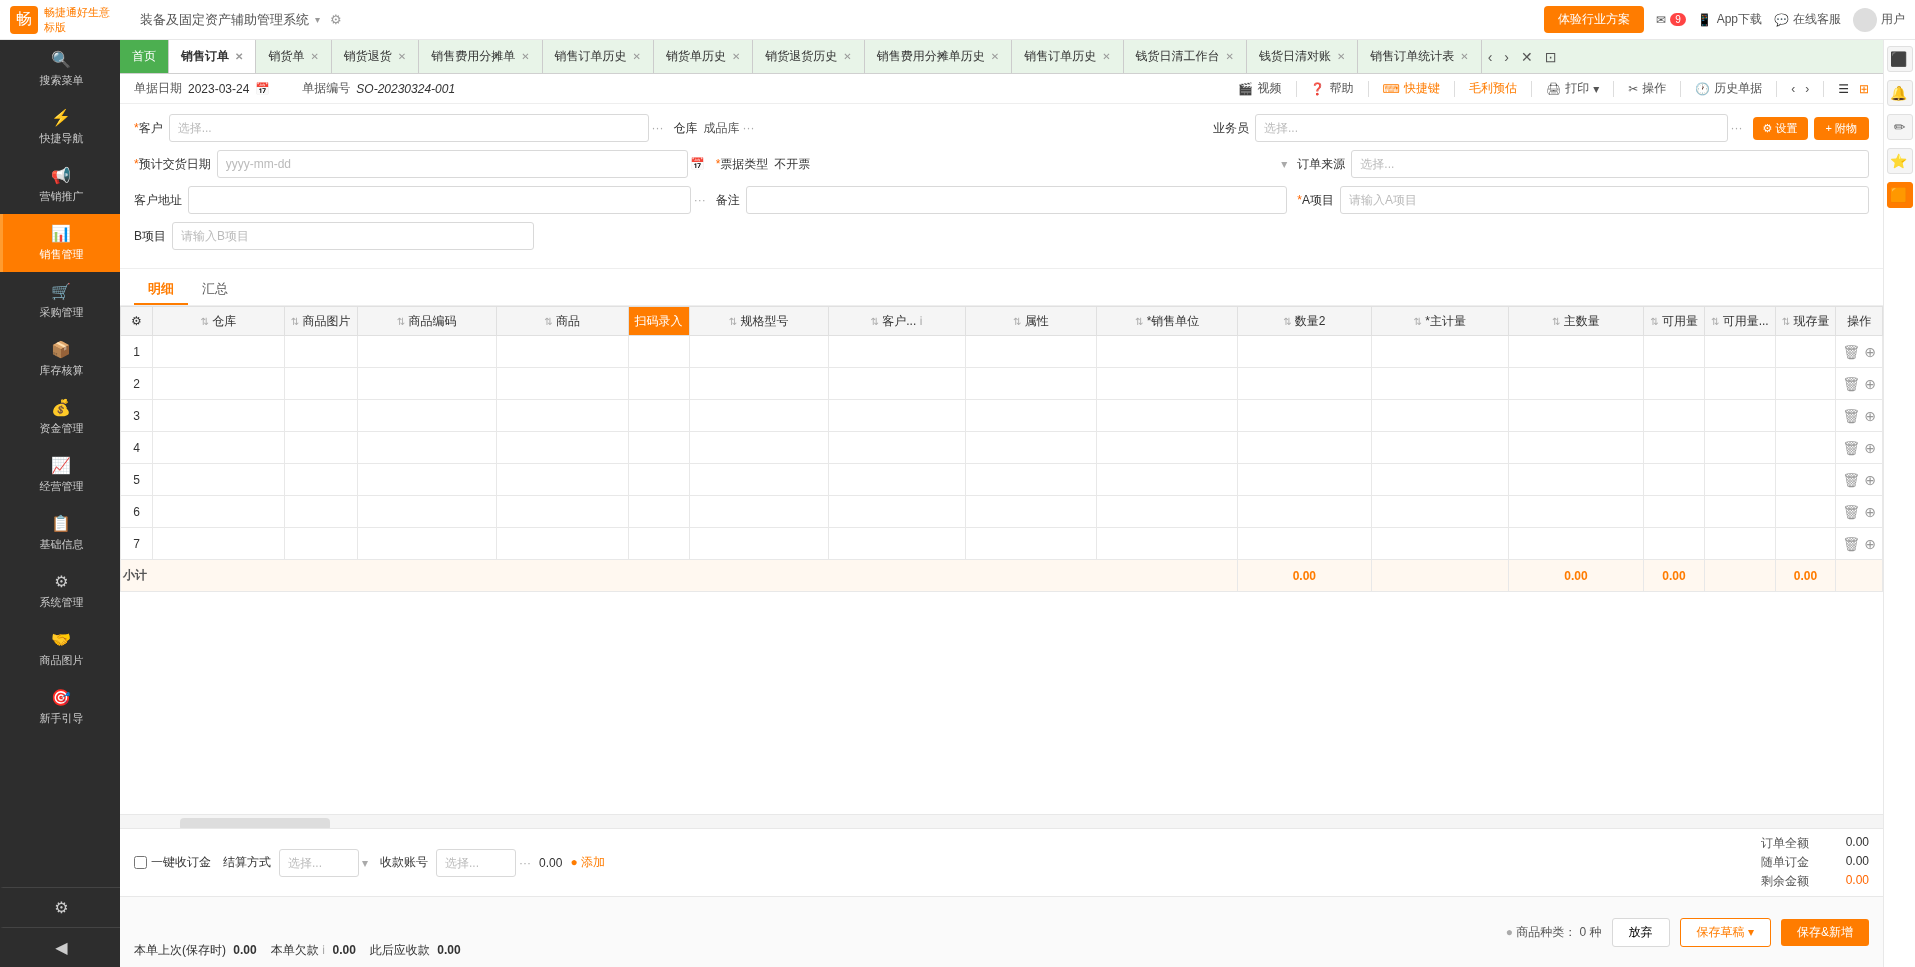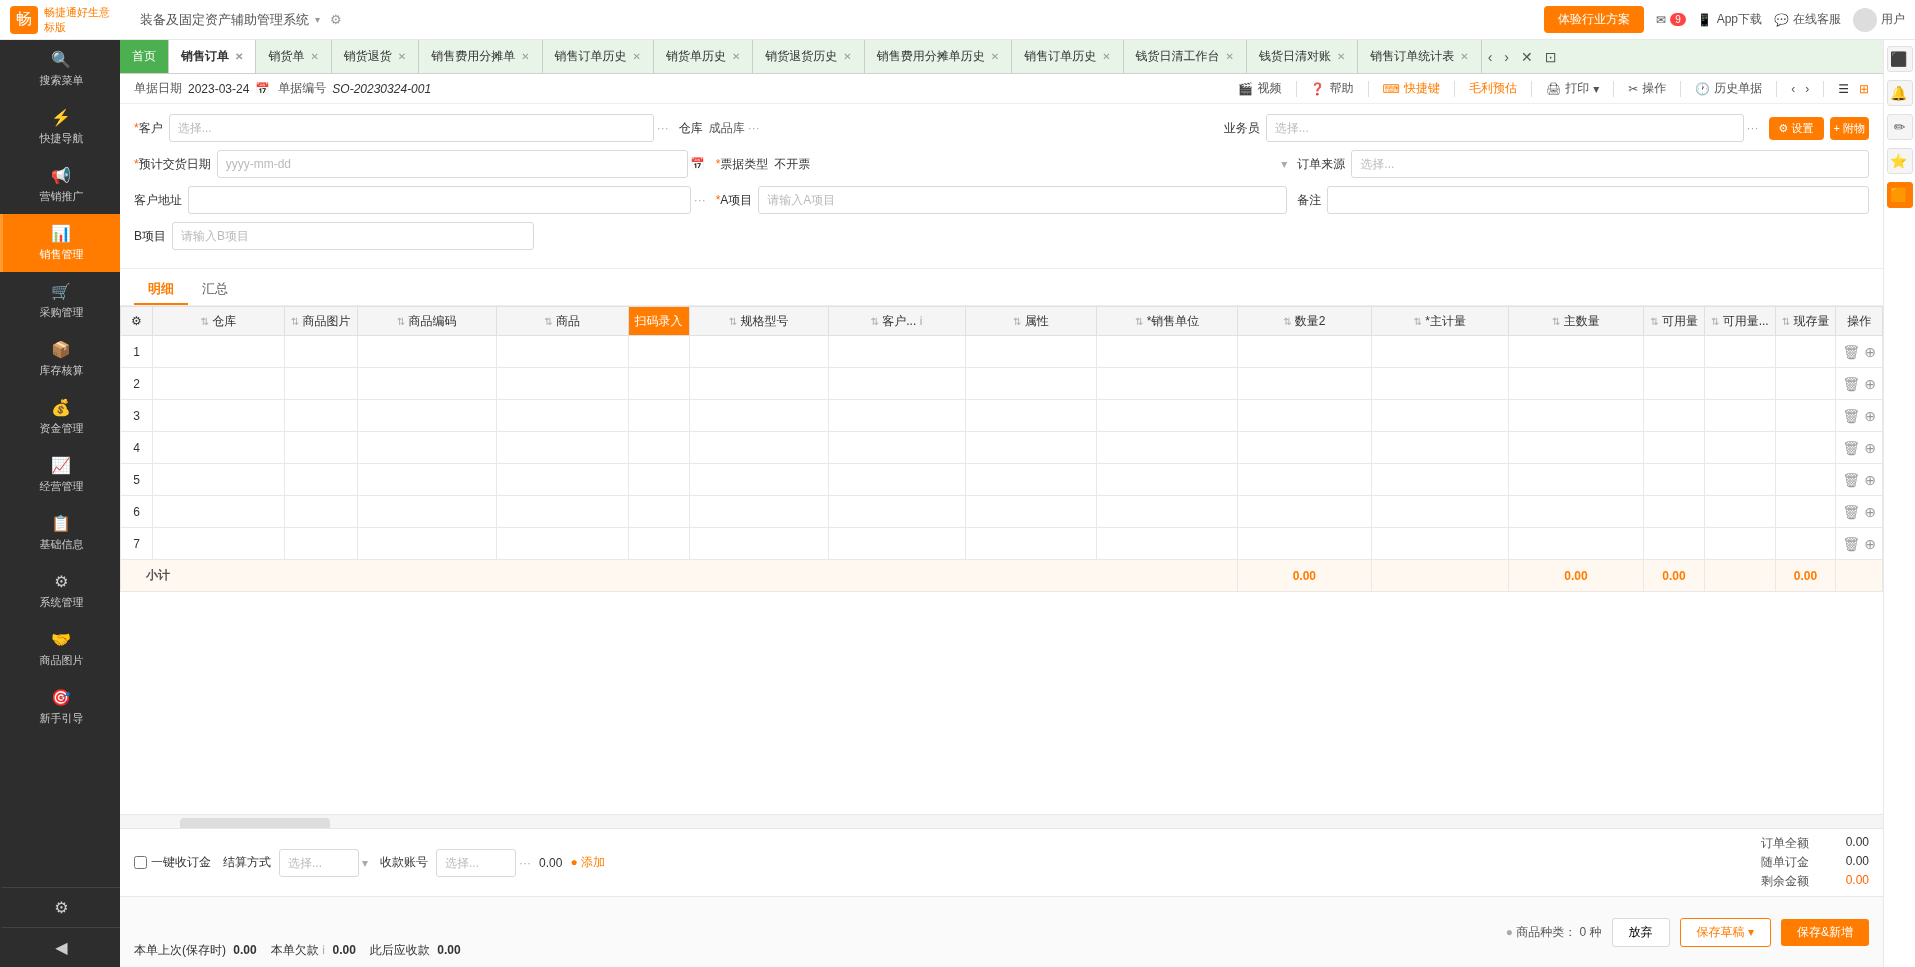--- a/index.html
+++ b/index.html
@@ -246,21 +246,21 @@
       font-size: 14px;
       color: #666;
     }
 
     .header-row {
       display: flex;
       align-items: center;
       padding: 6px 14px;
       background: #fff;
       border-bottom: 1px solid #eee;
-      gap: 8px;
+      gap: 32px;
     }
     .header-field { display: flex; align-items: center; gap: 6px; font-size: 12px; }
     .header-label { color: #555; white-space: nowrap; }
     .header-value { color: #333; }
     .doc-no { color: #333; font-size: 12px; font-style: italic; }
 
     .input-with-dots { display: flex; align-items: center; gap: 3px; }
     .dots-btn { color: #aaa; font-size: 12px; cursor: pointer; }
 
     .warehouse-val { color: #555; }
@@ -501,21 +501,21 @@
             <div class="input-with-dots" style="flex:1;">
               <input type="text" class="form-input" placeholder="选择..." style="">
               <span class="dots-btn">···</span>
             </div>
           </div>
           <div style="display:flex; gap:6px; margin-left:auto;">
             <button class="btn-orange" style="font-size:11px; padding:4px 10px;">
               <span>⚙</span>
               <span>设置</span>
             </button>
-            <button class="btn-orange" style="font-size:11px; padding:4px 4px;">
+            <button class="btn-orange" style="font-size:11px; padding:4px 12px;">
               <span>+</span>
               <span>附物</span>
             </button>
           </div>
         </div>
 
         <div class="form-row">
           <div class="form-field" style="flex:1.2;">
             <label><span class="required">*</span><span>预计交货日期</span></label>
             <div class="input-with-dots" style="flex:1;">
@@ -540,26 +540,26 @@
 
         <div class="form-row">
           <div class="form-field" style="flex:1.2;">
             <label><span>客户地址</span></label>
             <div class="input-with-dots" style="flex:1;">
               <input type="text" class="form-input" style="">
               <span class="dots-btn">···</span>
             </div>
           </div>
           <div class="form-field" style="flex:1.2;">
+            <label><span>备注</span></label>
+            <input type="text" class="form-input" style="flex: 1 1 0%;">
+          </div>
+          <div class="form-field" style="flex:1.2;">
             <label><span class="required">*</span><span>A项目</span></label>
             <input type="text" class="form-input" style="flex: 1 1 0%;" placeholder="请输入A项目">
-          </div>
-          <div class="form-field" style="flex:1.2;">
-            <label><span>备注</span></label>
-            <input type="text" class="form-input" style="flex: 1 1 0%;">
           </div>
         </div>
 
         <div class="form-row">
           <div class="form-field" style="flex:1.2; max-width:400px;">
             <label><span>B项目</span></label>
             <input type="text" class="form-input" style="flex: 1 1 0%;" placeholder="请输入B项目">
           </div>
         </div>
       </div>
@@ -811,21 +811,21 @@
       <td>
         <div class="row-actions">
           <button class="row-action-btn">🗑</button>
           <button class="row-action-btn">⊕</button>
         </div>
       </td>
     </tr>
             </tbody>
           <tfoot>
             <tr class="summary-row">
-              <td colspan="10" style="text-align:left; padding-left:25px; color:#555;">
+              <td colspan="10" style="text-align:left; padding-left:2px; color:#555;">
                 <span>小计</span>
               </td>
               <td><span style="color:#ff7c00;">0.00</span></td>
               <td></td>
               <td><span style="color:#ff7c00;">0.00</span></td>
               <td><span style="color:#ff7c00;">0.00</span></td>
               <td></td>
               <td><span style="color:#ff7c00;">0.00</span></td>
               <td></td>
             </tr>

